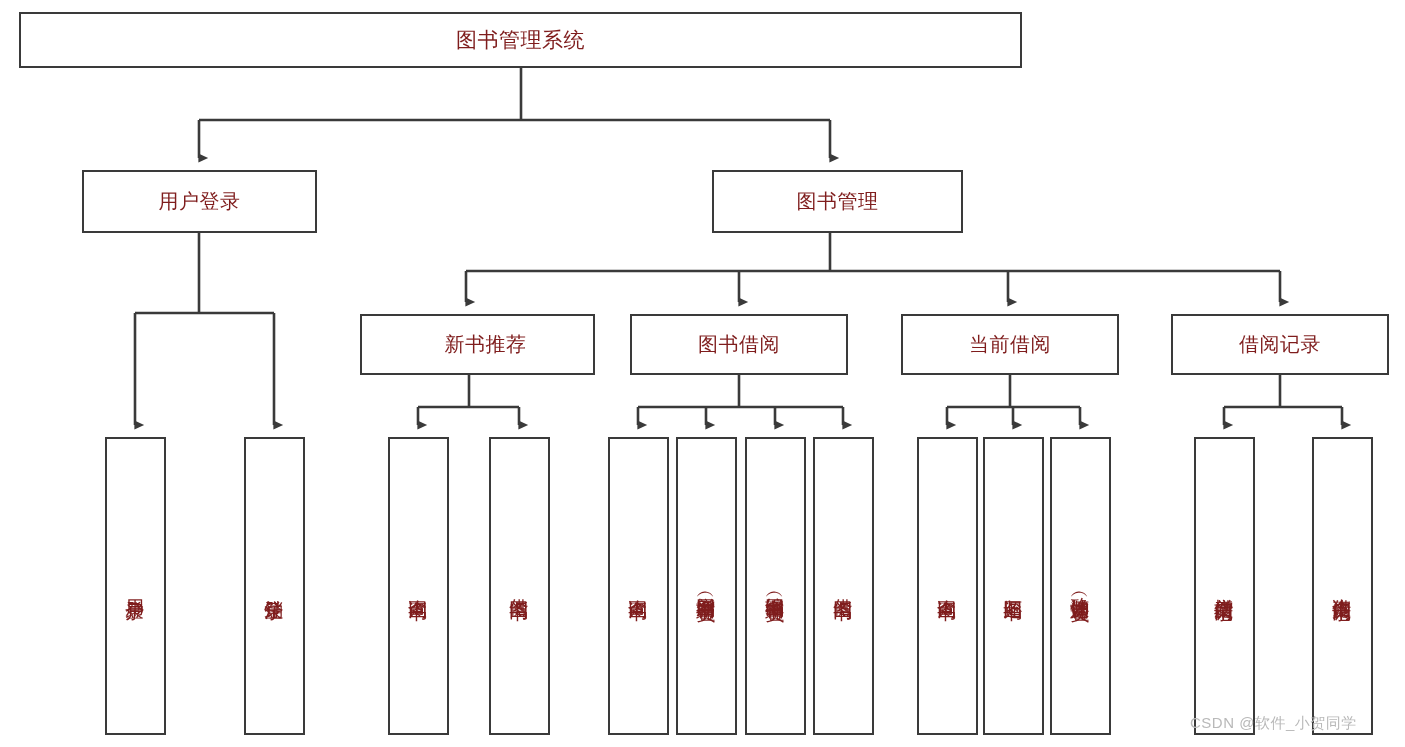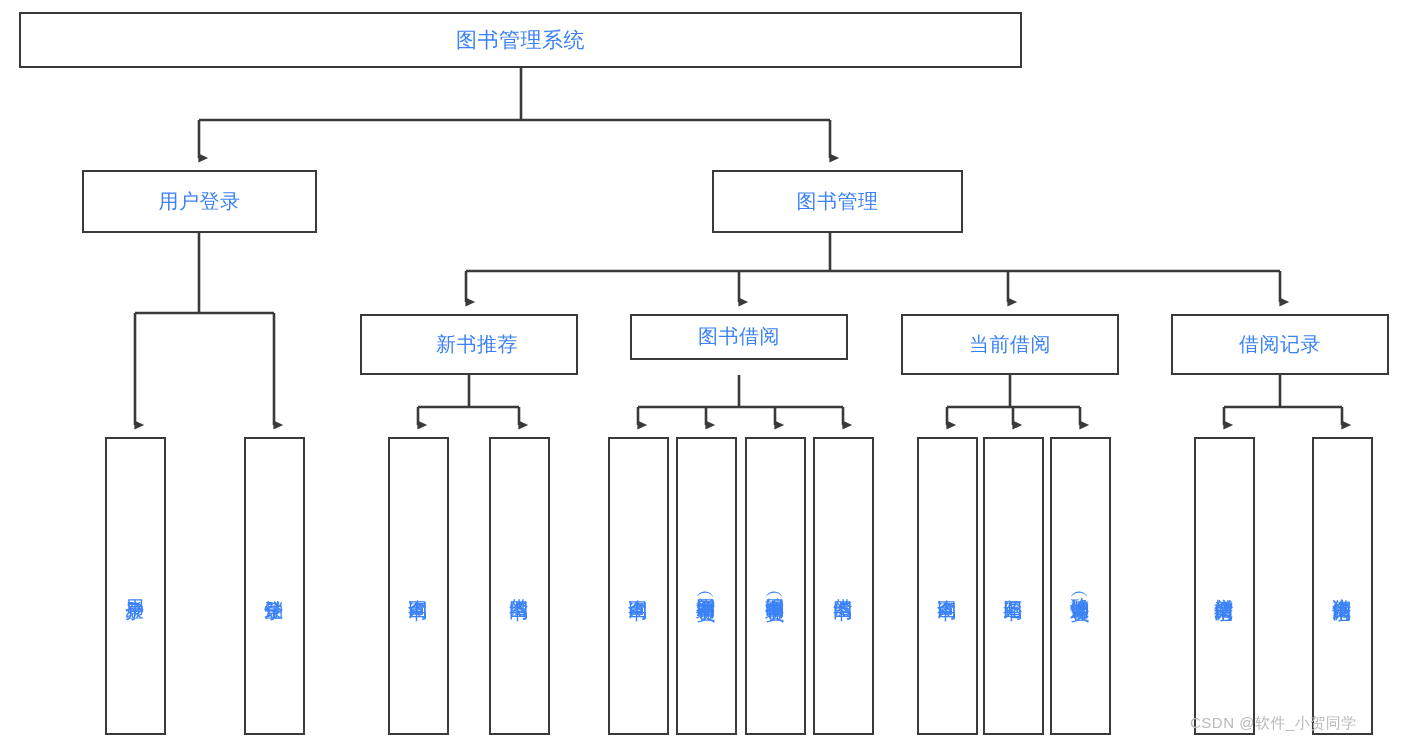--- a/index.html
+++ b/index.html
@@ -21,21 +21,21 @@
     width: 1405px; height: 747px;
     pointer-events: none;
   }
   .node {
     position: absolute;
     background: #ffffff;
     border: 2.2px solid #3a3a3a;
     display: flex;
     align-items: center;
     justify-content: center;
-    color: #3b82f6;
+    color: #7f1d1d;
   }
   .node .label {
     font-size: 20px;
     line-height: 1.18;
     letter-spacing: 0.5px;
     white-space: nowrap;
   }
   .node.vert {
     border-width: 2.2px;
   }
@@ -119,24 +119,24 @@
     <span class="label">图书管理系统</span>
   </div>
 
   <div class="node" style="left:82px; top:170px; width:235px; height:63px;">
     <span class="label">用户登录</span>
   </div>
   <div class="node" style="left:712px; top:170px; width:251px; height:63px;">
     <span class="label">图书管理</span>
   </div>
 
-  <div class="node" style="left:360px; top:314px; width:218px; height:61px;padding-left:16px;">
+  <div class="node" style="left:360px; top:314px; width:235px; height:61px;padding-left:16px;">
     <span class="label">新书推荐</span>
   </div>
-  <div class="node" style="left:630px; top:314px; width:218px; height:46px;font-family:Liberation Serif, serif;">
+  <div class="node" style="left:630px; top:314px; width:218px; height:61px;font-family:Liberation Serif, serif;">
     <span class="label">图书借阅</span>
   </div>
   <div class="node" style="left:1171px; top:314px; width:218px; height:61px;">
     <span class="label">借阅记录</span>
   </div>
   <div class="node" style="left:901px; top:314px; width:218px; height:61px;">
     <span class="label">当前借阅</span>
   </div>
 
   <div class="node vert" style="left:105px; top:437px; width:61px; height:298px;">

